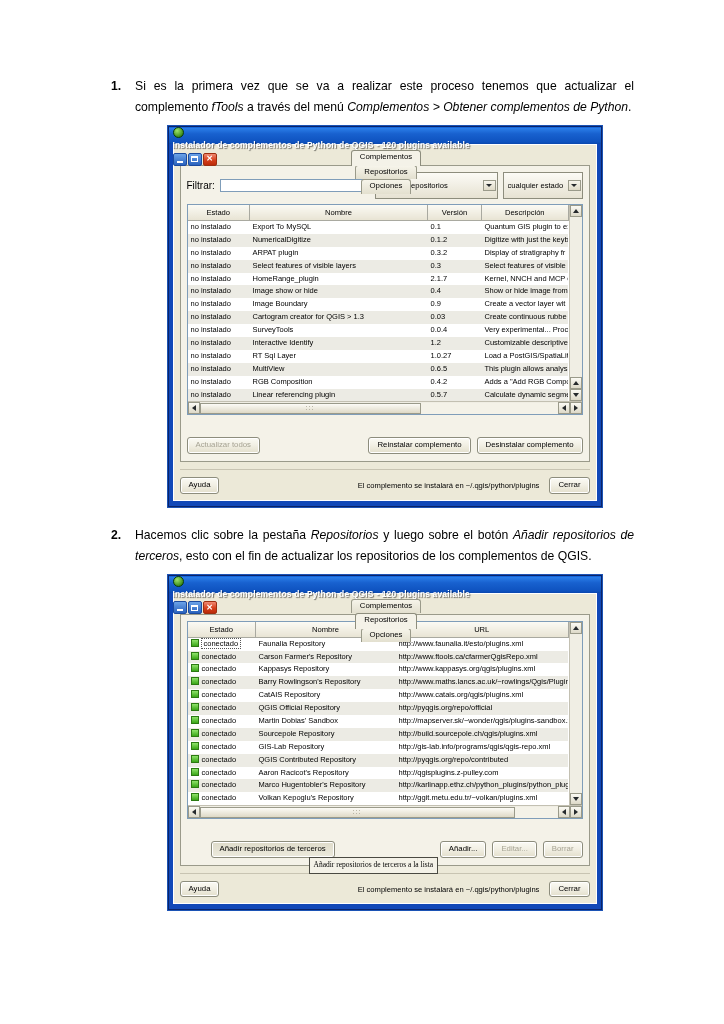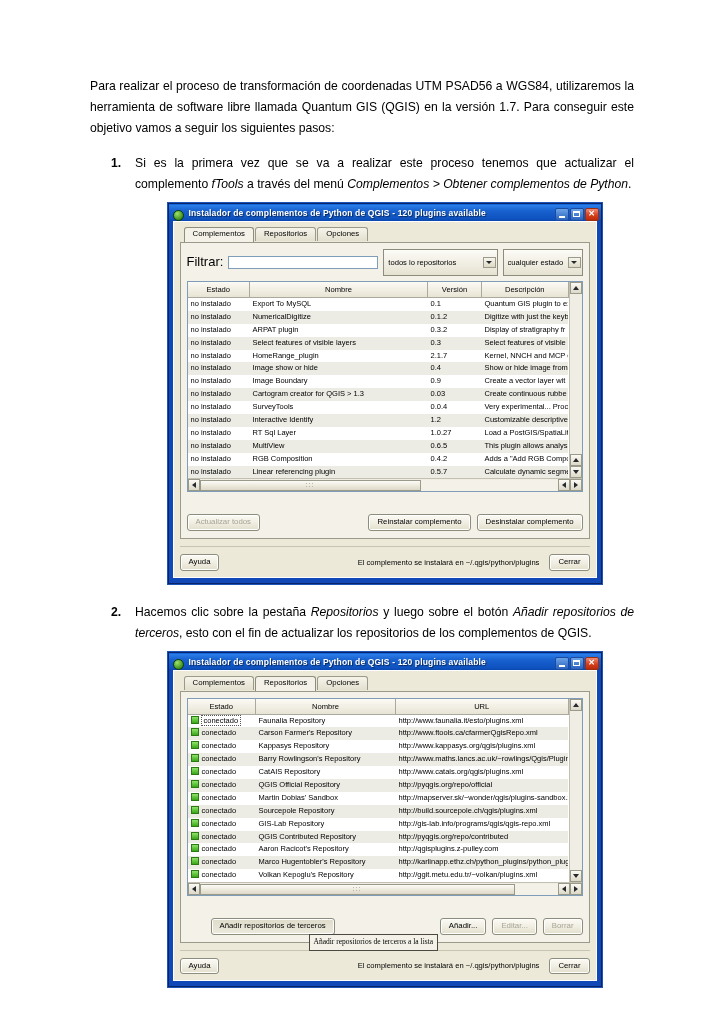--- a/index.html
+++ b/index.html
@@ -53,23 +53,24 @@
   }
   .win-outer {
     border:2px solid #1148b8;
     border-top:none;
     background:#1148b8;
     padding:0 2px 3px 2px;
   }
   .titlebar {
     height:17px;
     background:linear-gradient(180deg,#0a5ad4 0%,#2a7de8 8%,#1861cf 40%,#0e52bf 88%,#0a47ad 100%);
-    display:flex; align-items:flex-end;
+    display:flex; align-items:flex-start;
     padding:0 2px 0 4px;
     position:relative;
+    flex-direction:column;
   }
   .qgis-logo {
     width:11px; height:11px; border-radius:50%;
     background:radial-gradient(circle at 35% 30%, #9ee36a, #3f8f1e 70%, #1d5f0c);
     border:1px solid #0b3d06;
     flex:0 0 auto; margin-right:5px;
   }
   .title-text {
     color:#fff; font-size:8.5px; font-weight:bold;
     text-shadow:1px 1px 1px rgba(0,0,0,.55);
@@ -90,21 +91,21 @@
   .wb .glyph-min { display:block; width:6px; height:2px; background:#fff; margin-top:5px; }
   .wb .glyph-max { display:block; width:7px; height:6px; border:1.4px solid #fff; border-top-width:2.6px; }
 
   .win-body {
     background:#ece9d8;
     border:1px solid #ffffff;
     padding:5px 6px 6px 6px;
   }
 
   
-  .tabs { display:flex; align-items:flex-start; height:16px; padding-left:4px; position:relative; z-index:2; }
+  .tabs { display:flex; align-items:center; height:16px; padding-left:4px; position:relative; z-index:2;flex-direction:column; }
   .tab {
     font-size:7.8px;
     padding:2px 8px 3px 8px;
     border:1px solid #9a9a8a;
     border-bottom:none;
     border-radius:3px 3px 0 0;
     background:linear-gradient(180deg,#f6f4ea,#e3e0cf);
     color:#000;
     margin-right:1px;
     line-height:1.1;
@@ -118,21 +119,21 @@
   }
   .tab-panel {
     border:1px solid #9a9a8a;
     background:#f4f2e8;
     padding:6px 6px 7px 6px;
     margin-top:-1px;
   }
 
   
   .filter-row { display:flex; align-items:center; gap:5px; margin-bottom:5px; }
-  .filter-label { font-size:13px; }
+  .filter-label { font-size:10px; }
   .txtbox {
     height:13px; background:#fff; border:1px solid #7f9db9;
     flex:0 0 150px;
   }
   .combo {
     height:27px; background:linear-gradient(180deg,#fcfbf6,#e6e2d2);
     border:1px solid #8d8d7d;
     display:flex; align-items:center;
     font-size:7.6px; padding-left:4px; position:relative;
   }
@@ -246,21 +247,20 @@
     z-index:10;
   }
   .panel-inner { position:relative; }
 </style>
 </head>
 <body>
 
 <div class="page">
 
 
-  <p class="para">Para realizar el proceso de transformación de coordenadas UTM PSAD56 a WGS84, utilizaremos la herramienta de software libre llamada Quantum GIS  (QGIS) en la versión 1.7. Para conseguir este objetivo vamos a seguir los siguientes pasos:</p>
 
   <ol class="steps">
     <li>
       <span class="num">1.</span><span>Si es la primera vez que se va a realizar este proceso tenemos que actualizar el complemento </span><i>fTools</i><span> a través del menú </span><i>Complementos &gt; Obtener complementos de Python</i><span>.</span>
 
       
       <div class="win">
         <div class="titlebar">
           <span class="qgis-logo"></span>
           <span class="title-text">Instalador de complementos de Python de QGIS - 120 plugins available</span>

